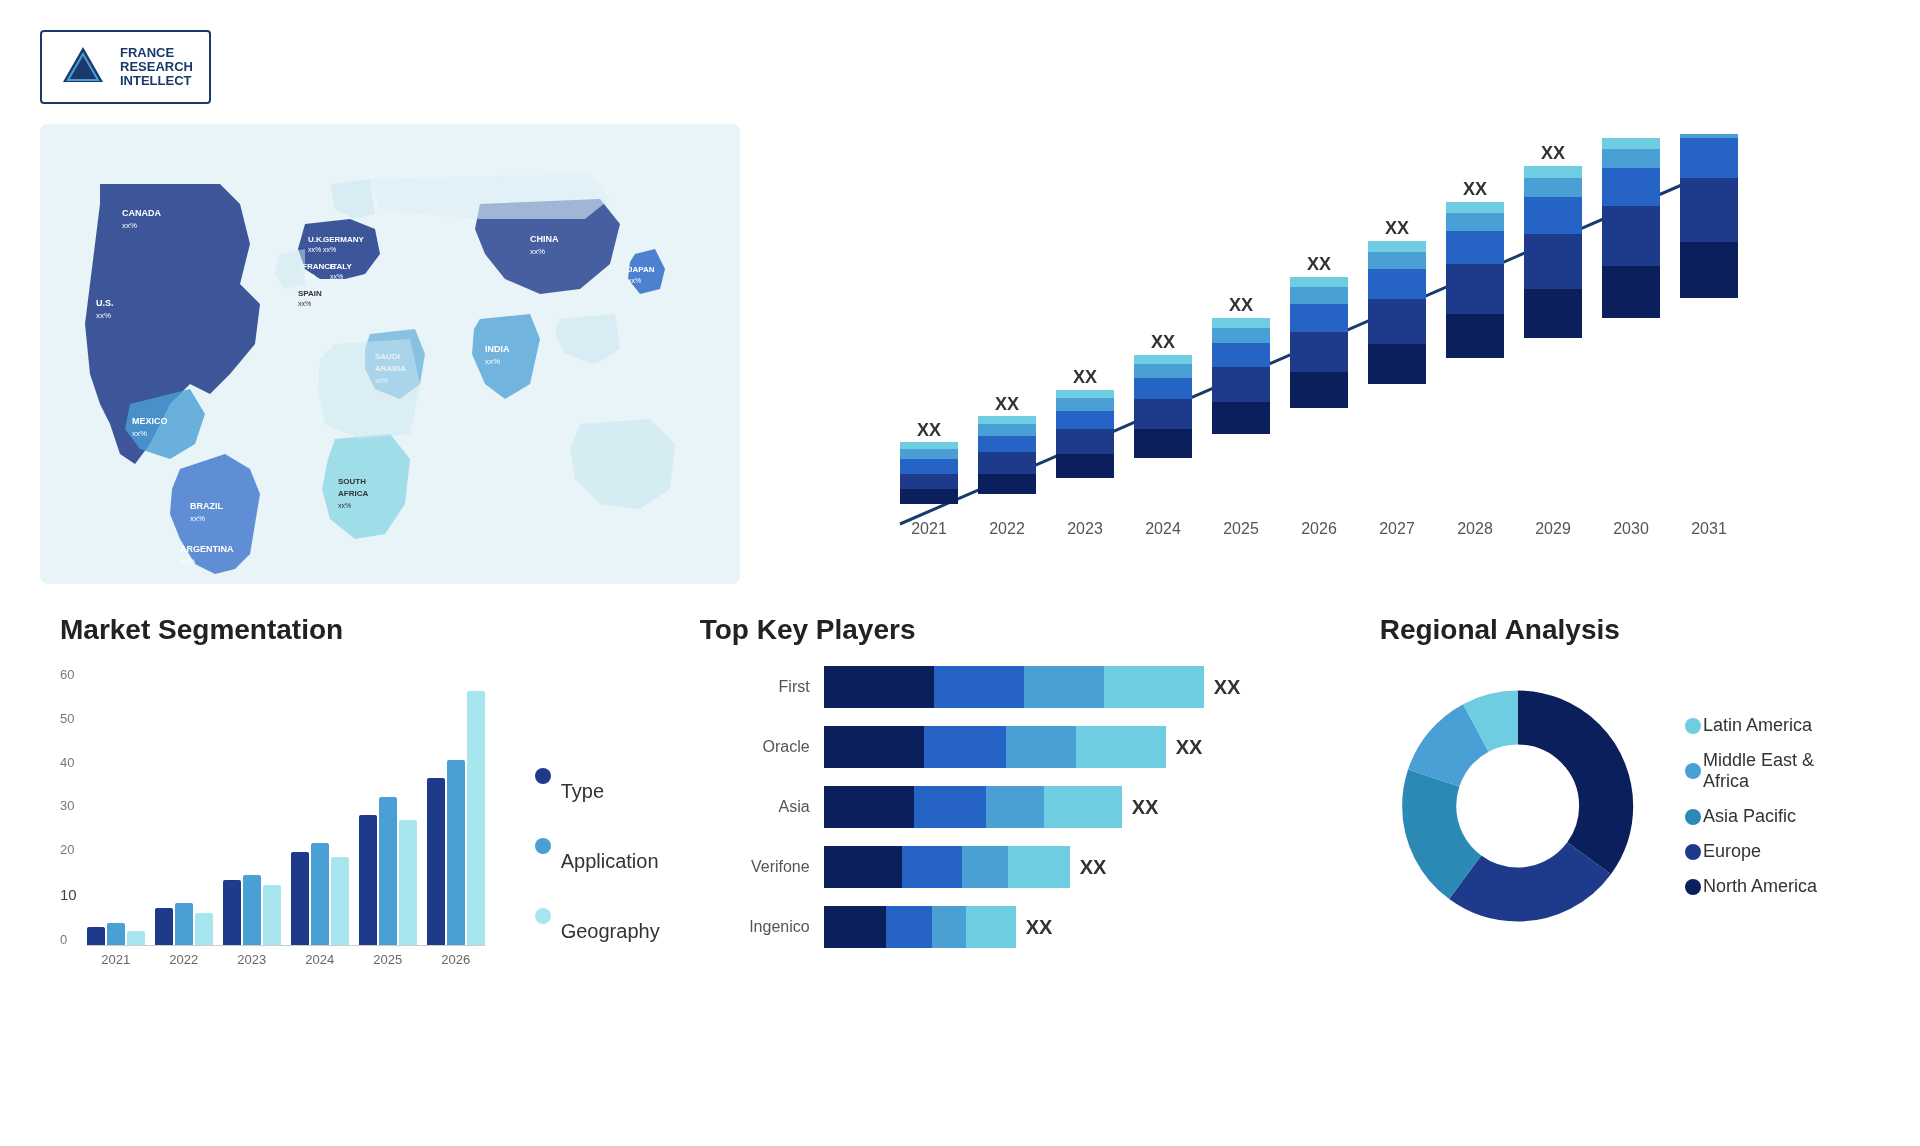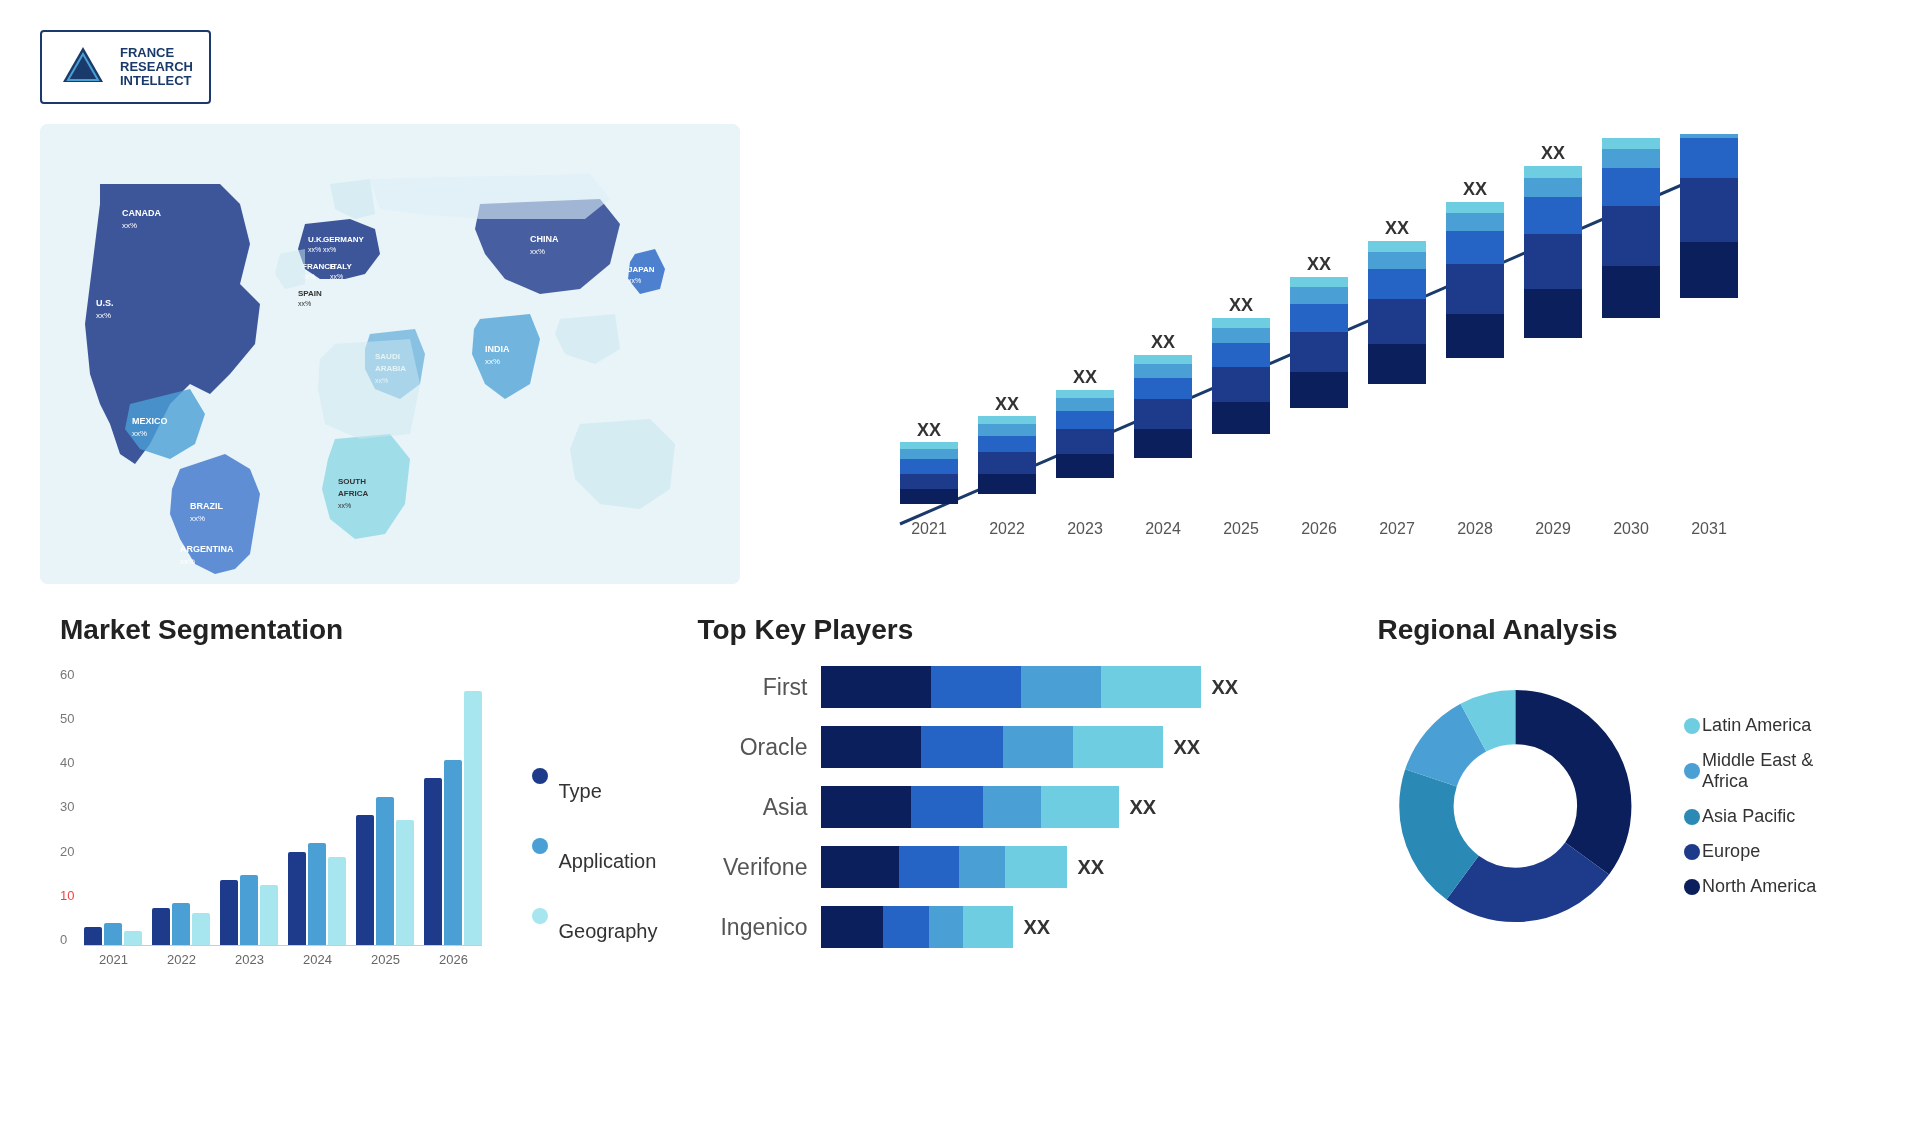--- a/index.html
+++ b/index.html
@@ -152,21 +152,21 @@
       margin-top: 10px;
     }
 
     .player-row {
       display: flex;
       align-items: center;
       gap: 14px;
     }
 
     .player-name {
-      font-size: 23px;
+      font-size: 16px;
       color: #555;
       width: 110px;
       text-align: right;
       flex-shrink: 0;
     }
 
     .player-bar-area {
       display: flex;
       align-items: center;
       gap: 10px;
@@ -432,21 +432,21 @@
       <div class="seg-chart-area">
 
         <div style="display:flex; gap:10px; align-items:flex-end;">
 
           <div style="display:flex; flex-direction:column; justify-content:space-between; height:300px; padding-bottom:20px;">
             <span style="font-size:13px;color:#777;">60</span>
             <span style="font-size:13px;color:#777;">50</span>
             <span style="font-size:13px;color:#777;">40</span>
             <span style="font-size:13px;color:#777;">30</span>
             <span style="font-size:13px;color:#777;">20</span>
-            <span style="font-size:13px;color:#ef4444;">10</span>
+            <span style="font-size:15px;color:#404040;">10</span>
             <span style="font-size:13px;color:#777;">0</span>
           </div>
 
           <div>
             <div style="display:flex; align-items:flex-end; gap:10px; height:280px; border-bottom:1px solid #ccc;">
 
               <div style="display:flex;flex-direction:column;align-items:center;">
                 <div style="display:flex;gap:2px;align-items:flex-end;">
                   <div style="width:18px;height:18px;background:#1e3a8a;border-radius:2px 2px 0 0;"></div>
                   <div style="width:18px;height:22px;background:#4a9fd4;border-radius:2px 2px 0 0;"></div>

